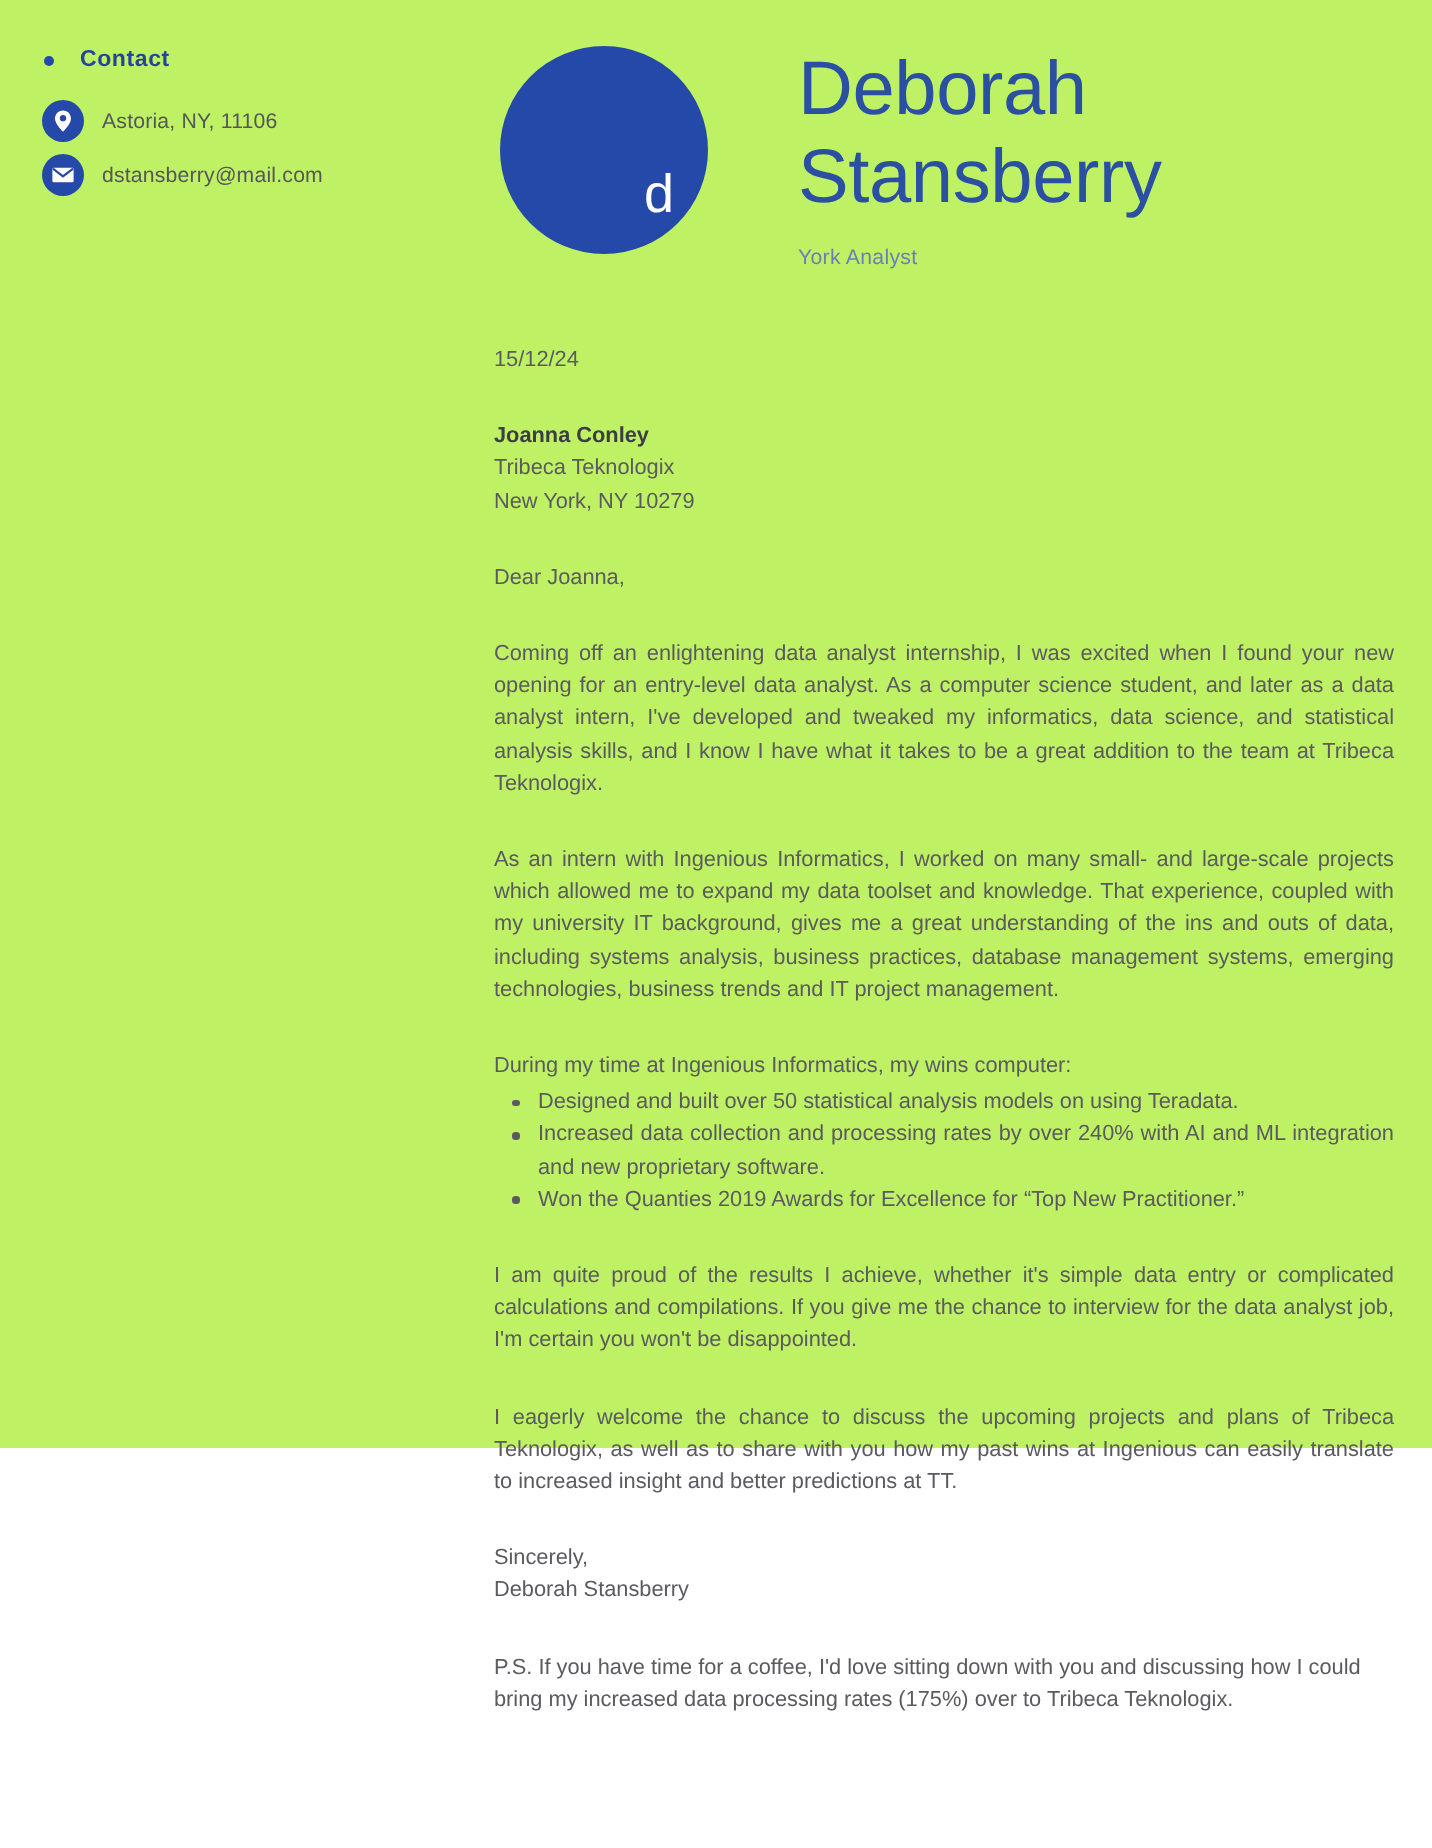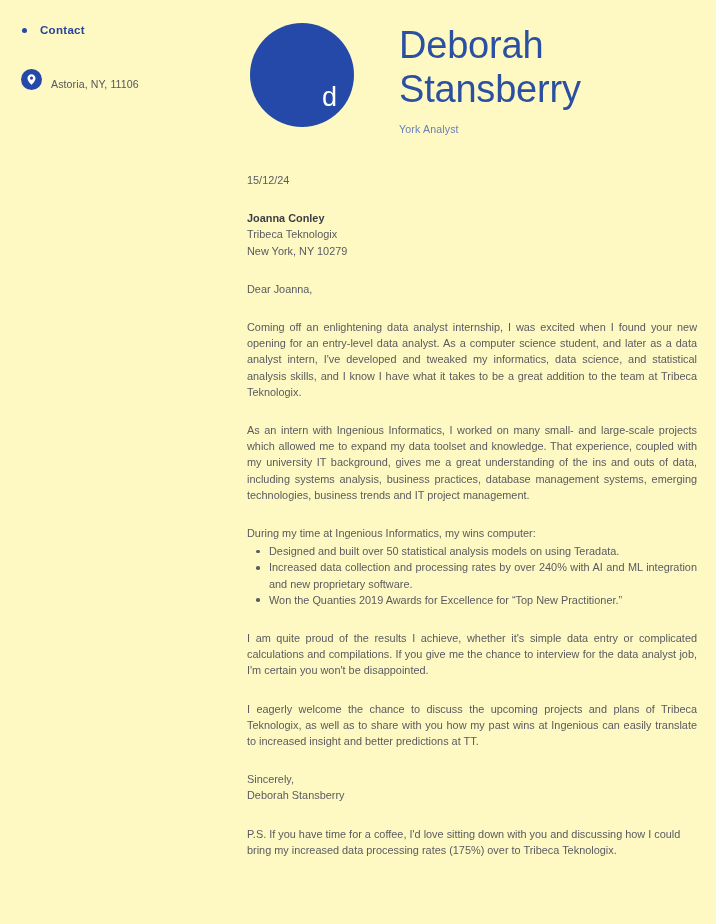--- a/index.html
+++ b/index.html
@@ -10,22 +10,22 @@
     width: 716px;
     height: 924px;
     background: #ffffff;
     font-family: "Liberation Sans", sans-serif;
     overflow: hidden;
   }
 
   .page {
     position: relative;
     width: 716px;
-    height: 924px;
-    background: #fef9c3;
+    height: 724px;
+    background: #bef264;
   }
 
   
   .sidebar {
     position: absolute;
     left: 0;
     top: 0;
     width: 240px;
     height: 924px;
   }
@@ -53,23 +53,22 @@
   }
 
   .contact-list {
     position: absolute;
     left: 21px;
     top: 47px;
     width: 215px;
   }
   .contact-item {
     display: flex;
-    align-items: flex-end;
+    align-items: center;
     height: 27px;
-    margin-top: 16px;
   }
   .contact-icon {
     width: 21px;
     height: 21px;
     border-radius: 50%;
     background: #2449a8;
     flex: 0 0 auto;
     display: flex;
     align-items: center;
     justify-content: center;
@@ -210,20 +209,29 @@
       <div class="contact-item">
         <span class="contact-icon">
           <svg width="13" height="13" viewBox="0 0 24 24" aria-hidden="true">
             <path d="M12 2.2c-4.1 0-7.4 3.3-7.4 7.4 0 5.5 7.4 12.2 7.4 12.2s7.4-6.7 7.4-12.2c0-4.1-3.3-7.4-7.4-7.4z" fill="#ffffff"></path>
             <circle cx="12" cy="9.4" r="2.9" fill="#2449a8"></circle>
           </svg>
         </span>
         <span class="contact-text">Astoria, NY, 11106</span>
       </div>
 
+      <div class="contact-item">
+        <span class="contact-icon">
+          <svg width="13" height="13" viewBox="0 0 24 24" aria-hidden="true">
+            <rect x="2.2" y="5.2" width="19.6" height="13.6" rx="1.2" fill="#ffffff"></rect>
+            <path d="M3.3 6.6 L12 13.2 L20.7 6.6" fill="none" stroke="#2449a8" stroke-width="2.1" stroke-linecap="round" stroke-linejoin="round"></path>
+          </svg>
+        </span>
+        <span class="contact-text">dstansberry@mail.com</span>
+      </div>
 
     </div>
   </div>
 
   <div class="avatar">
     <span class="avatar-initial">d</span>
   </div>
 
   <div class="name-block">
     <div class="name-line">Deborah</div>

